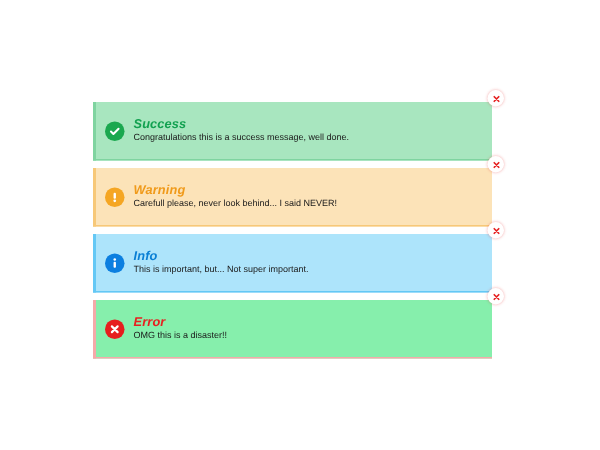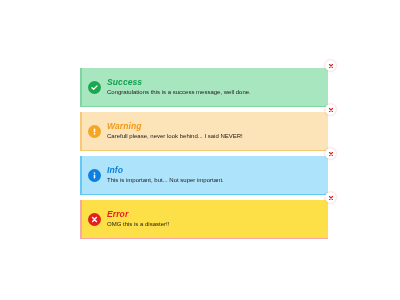--- a/index.html
+++ b/index.html
@@ -22,21 +22,20 @@
   .alert {
     position: relative;
     height: 39px;
     margin-bottom: 5px;
     box-sizing: border-box;
     border-left: 2px solid transparent;
     border-bottom: 1px solid transparent;
     display: flex;
     align-items: center;
     padding-left: 6px;
-    margin-left: 18px;
   }
   .alert-icon {
     width: 13px;
     height: 13px;
     border-radius: 50%;
     flex: 0 0 13px;
     display: flex;
     align-items: center;
     justify-content: center;
     margin-right: 6px;
@@ -98,21 +97,21 @@
   
   .alert-warning {
     background: #fce3b8;
     border-left-color: #f7c878;
     border-bottom-color: #f7c878;
   }
   .alert-warning .alert-title { color: #f09a1a; }
   .alert-warning .alert-icon { background: #f5a623; }
   
   .alert-error {
-    background: #fde047;
+    background: #86efac;
     border-left-color: #f5a9a9;
     border-bottom-color: #f5a9a9;
   }
   .alert-error .alert-title { color: #e62020; }
   .alert-error .alert-icon { background: #e61e1e; }
 </style>
 </head>
 <body>
 
 <div id="alert-stack">

